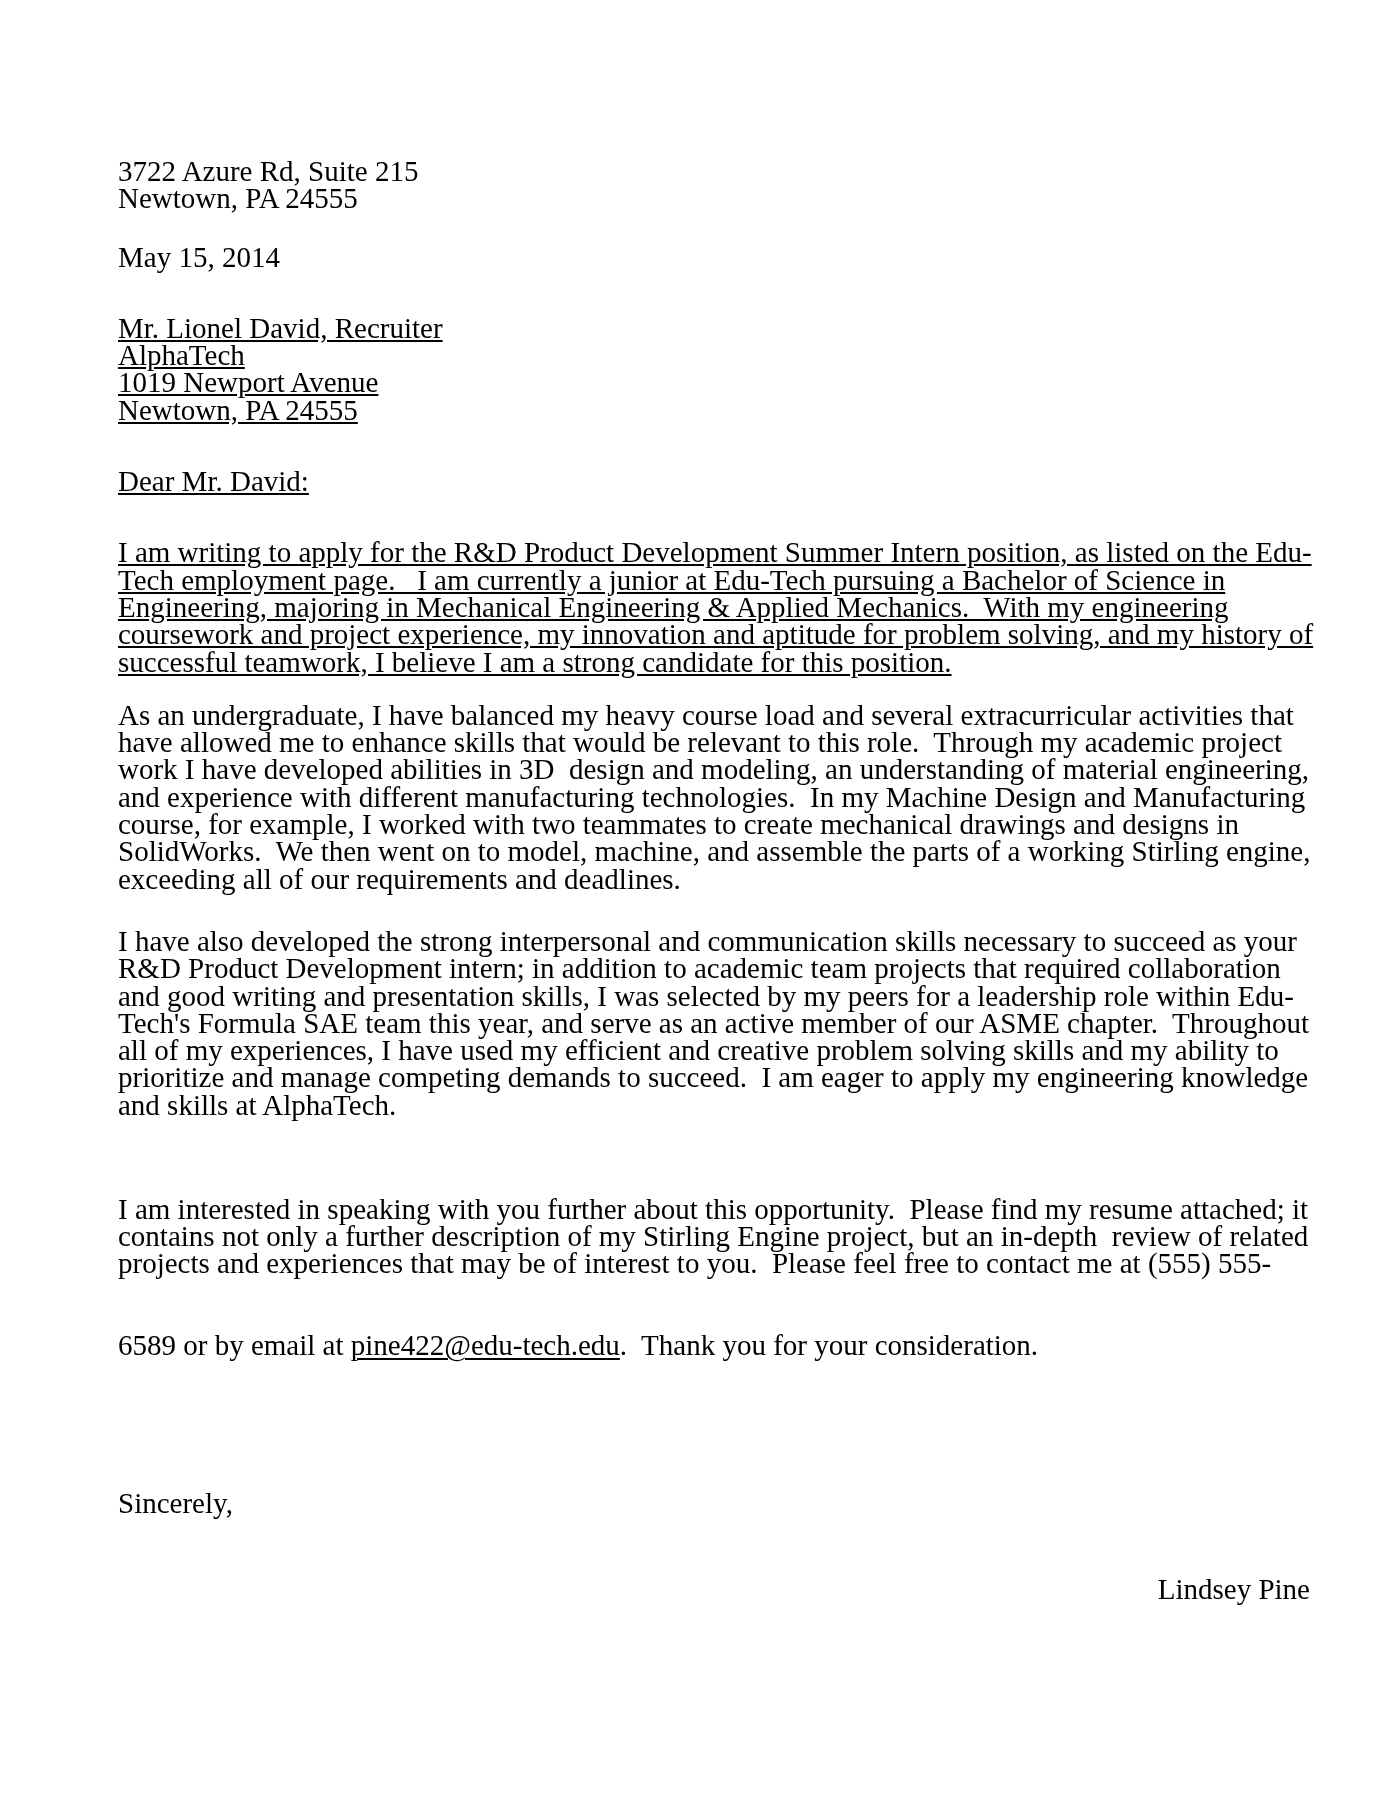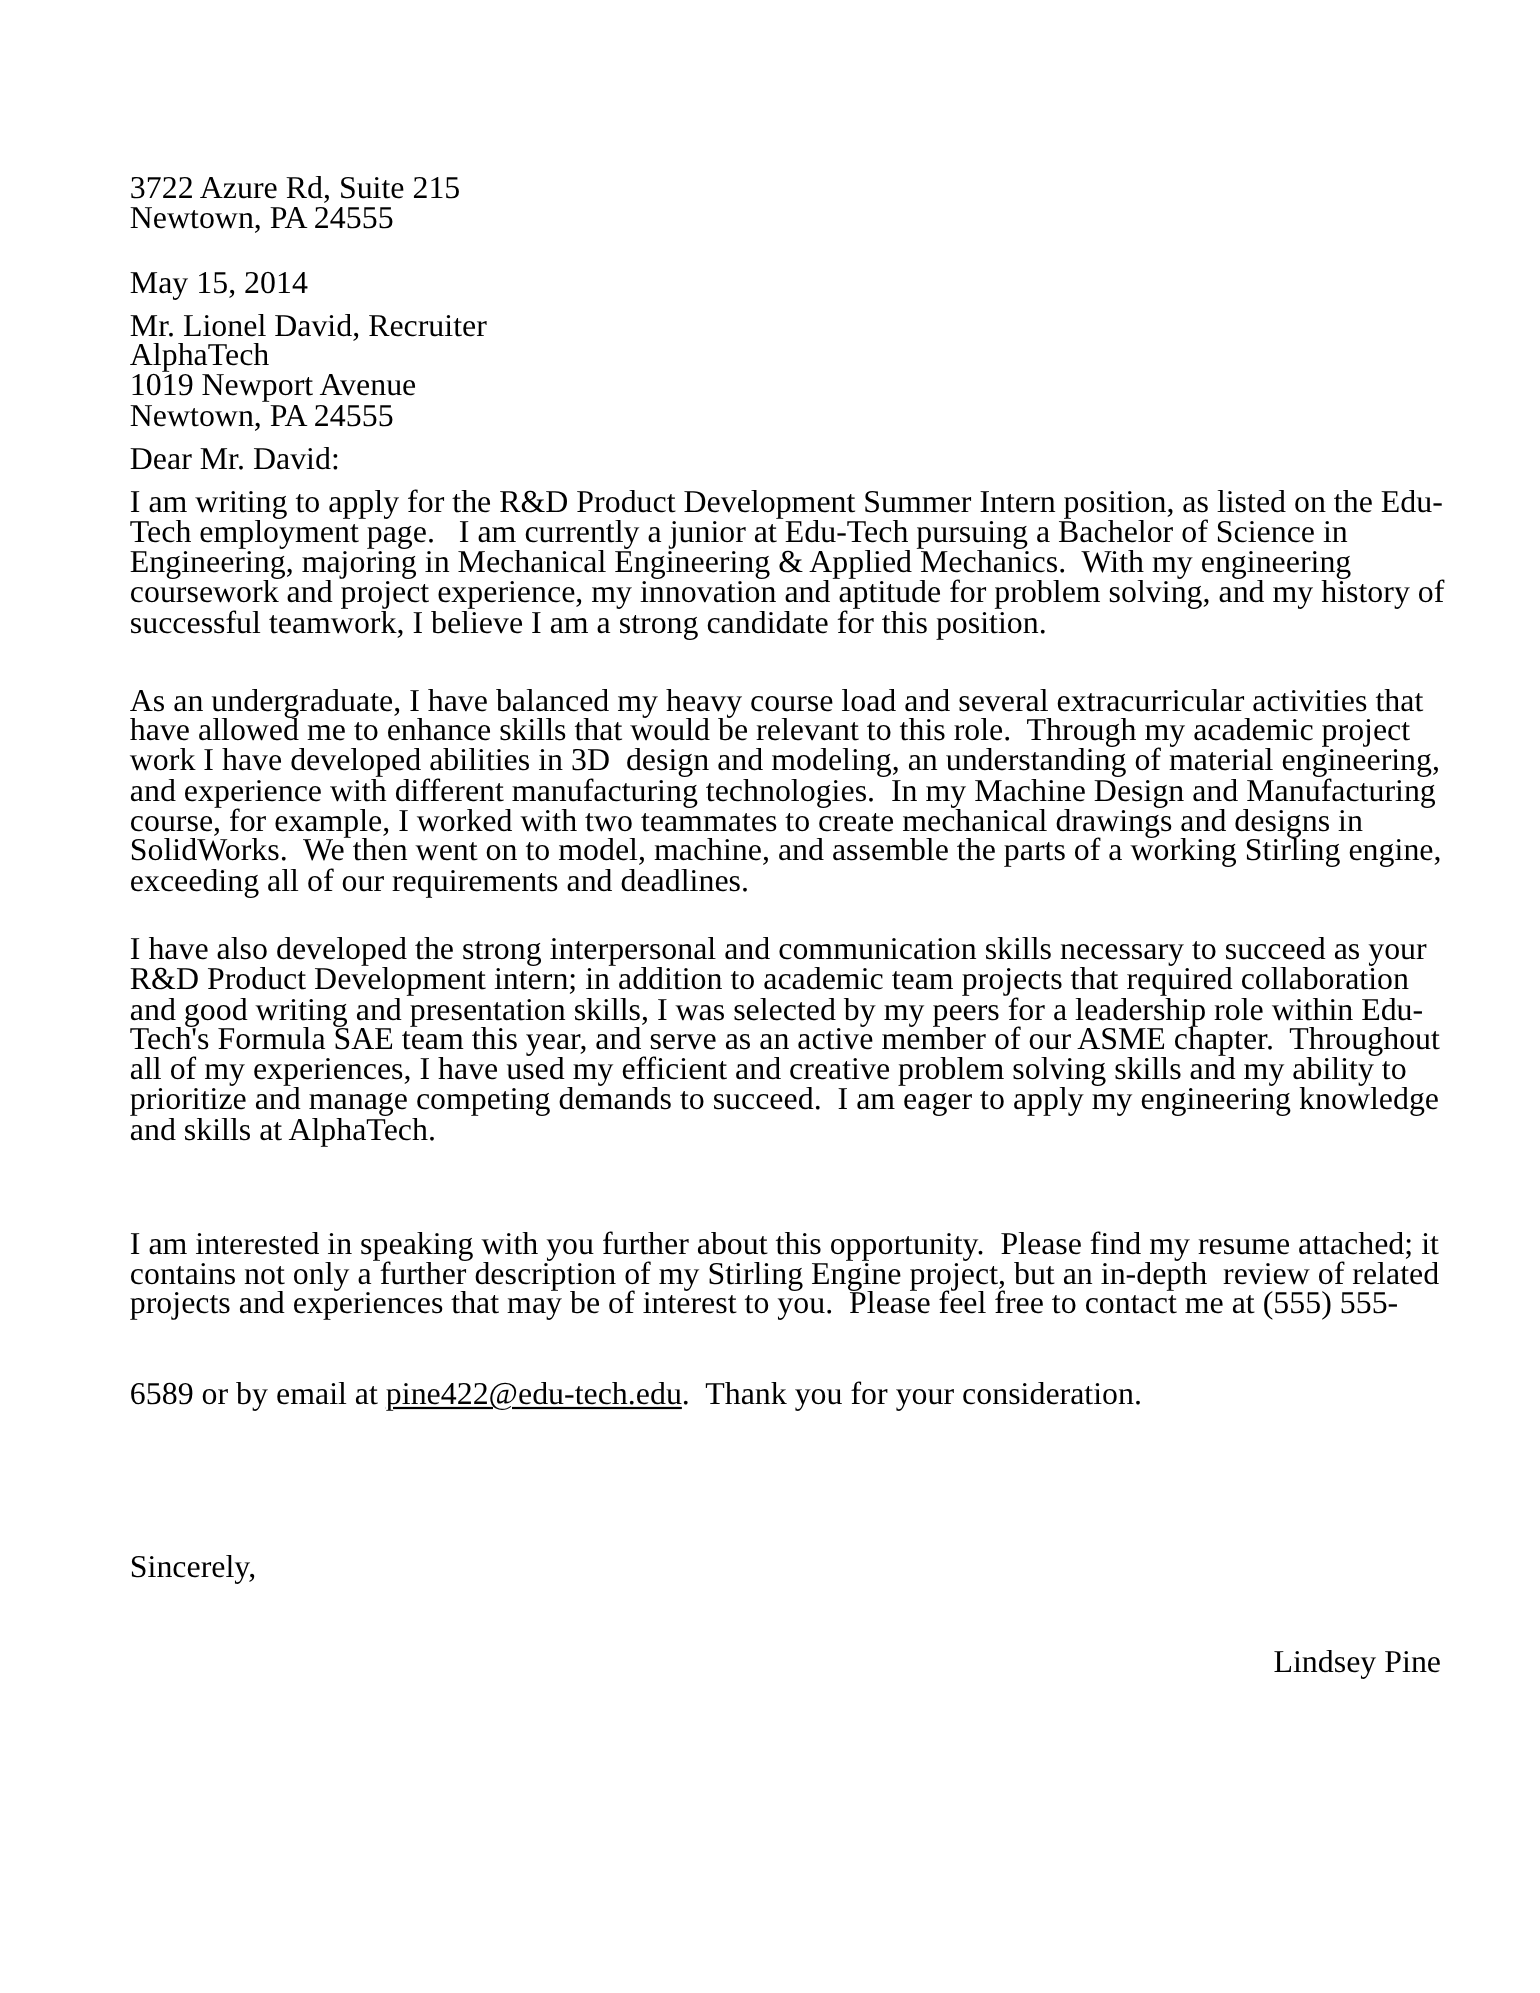--- a/index.html
+++ b/index.html
@@ -20,23 +20,23 @@
   }
   .letter {
     position: absolute;
     top: 0; left: 0; right: 0; bottom: 0;
     padding: 158px 90px 0 118px;
   }
   .block {
     white-space: pre;
     margin: 0;
   }
-  .mt-std   { margin-top: 12px; }
+  .mt-std   { margin-top: 44px; text-decoration: underline; }
   .mt-date  { margin-top: 31px; }
-  .mt-p2    { margin-top: 44px; }
+  .mt-p2    { margin-top: 26px; }
   .mt-p3    { margin-top: 35px; }
   .mt-p4    { margin-top: 22px; }
   .mt-close { margin-top: 76px; }
   .mt-sig   { margin-top: 59px; text-align: right; }
   .email-link {
     text-decoration: underline;
     text-underline-offset: 3px;
     text-decoration-thickness: 1.5px;
   }
 </style>

